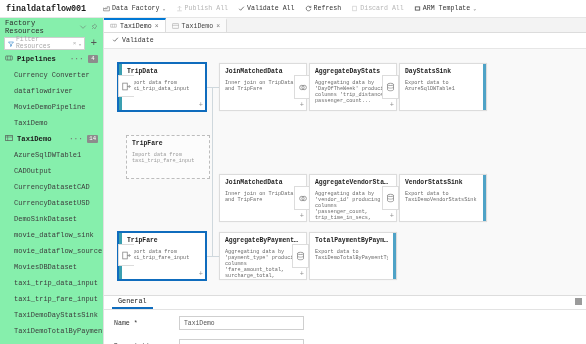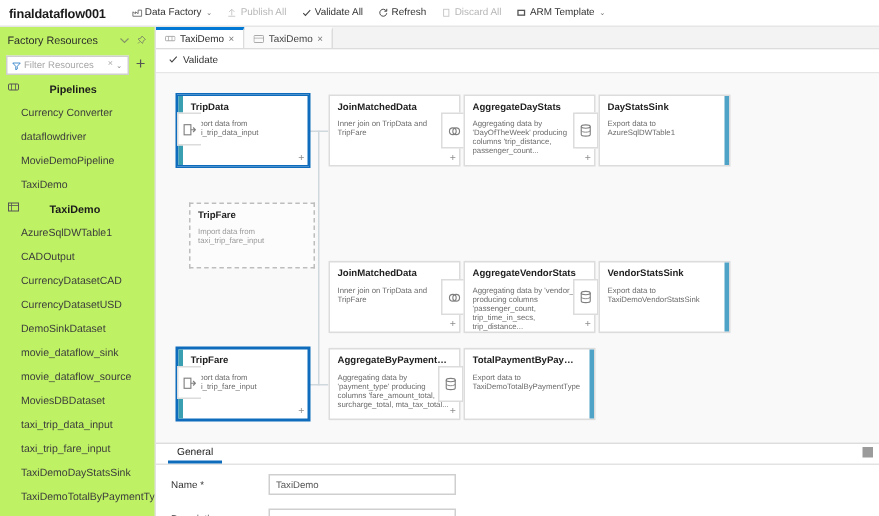--- a/index.html
+++ b/index.html
@@ -3,21 +3,21 @@
 <meta charset="utf-8">
 <style>
   * { box-sizing: border-box; margin: 0; padding: 0; }
   html, body {
     width: 586px; height: 344px;
     font-family: "Liberation Sans", sans-serif;
     background: #ffffff;
     overflow: hidden;
     color: #333;
   }
-  #app { position: relative; width: 586px; height: 344px; }
+  #app { position: relative; width: 586px; height: 344px; font-family: Liberation Mono, monospace; }
 
   
   #topbar {
     position: absolute; left: 0; top: 0; width: 586px; height: 18px;
     background: #ffffff;
     border-bottom: 1px solid #e6e6e6;
     display: flex; align-items: center;
   }
   .brand {
     font-size: 8.5px; font-weight: bold; color: #1a1a1a;
@@ -29,21 +29,21 @@
     font-size: 6.6px; color: #333; padding: 0 5px; white-space: nowrap;
     cursor: default;
   }
   .tb-item.dim { color: #b6b6b6; }
   .tb-ico { width: 7px; height: 7px; display:inline-block; position: relative; flex:none; }
   .caret { font-size: 5px; color: #777; margin-left: 1px; }
 
   
   #sidebar {
     position: absolute; left: 0; top: 18px; width: 104px; height: 326px;
-    background: #bef264; border-right: 1px solid #e1e1e1;
+    background: #86efac; border-right: 1px solid #e1e1e1;
     overflow: hidden;
   }
   .fr-head {
     display: flex; align-items: center; height: 17px; padding: 0 5px;
     font-size: 7.2px; color: #2b2b2b;
   }
   .fr-head .sp { flex: 1; }
   .fr-ico { width: 8px; height: 8px; opacity: .65; margin-left: 3px; }
   .filter-row {
     display: flex; align-items: center; height: 16px; padding: 0 4px; gap: 3px;
@@ -51,21 +51,21 @@
   .filter-box {
     flex: 1; height: 13px; border: 1px solid #cfcfcf; background:#fff;
     display: flex; align-items: center; padding: 0 3px; gap: 2px;
   }
   .filter-box .ph { font-size: 6.4px; color: #a8a8a8; flex: 1; }
   .filter-box .x { font-size: 6px; color: #b0b0b0; }
   .filter-box .cv { font-size: 5px; color: #8a8a8a; }
   .plus-btn { font-size: 11px; color: #555; line-height: 11px; padding: 0 2px; }
 
   .grp {
-    display: flex; align-items: center; height: 16px; padding: 0 5px; gap: 20px;
+    display: flex; align-items: center; height: 16px; padding: 0 5px; gap: 4px;
     font-size: 7.2px; font-weight: bold; color: #1b1b1b;
   }
   .grp .sp { flex: 1; }
   .grp .dots { font-size: 7px; color: #767676; letter-spacing: .5px; }
   .badge {
     background: #8c8c8c; color: #fff; font-size: 5.6px; font-weight: normal;
     min-width: 10px; height: 8px; line-height: 8px; text-align: center;
     padding: 0 2px; border-radius: 1px;
   }
   .leaf {

